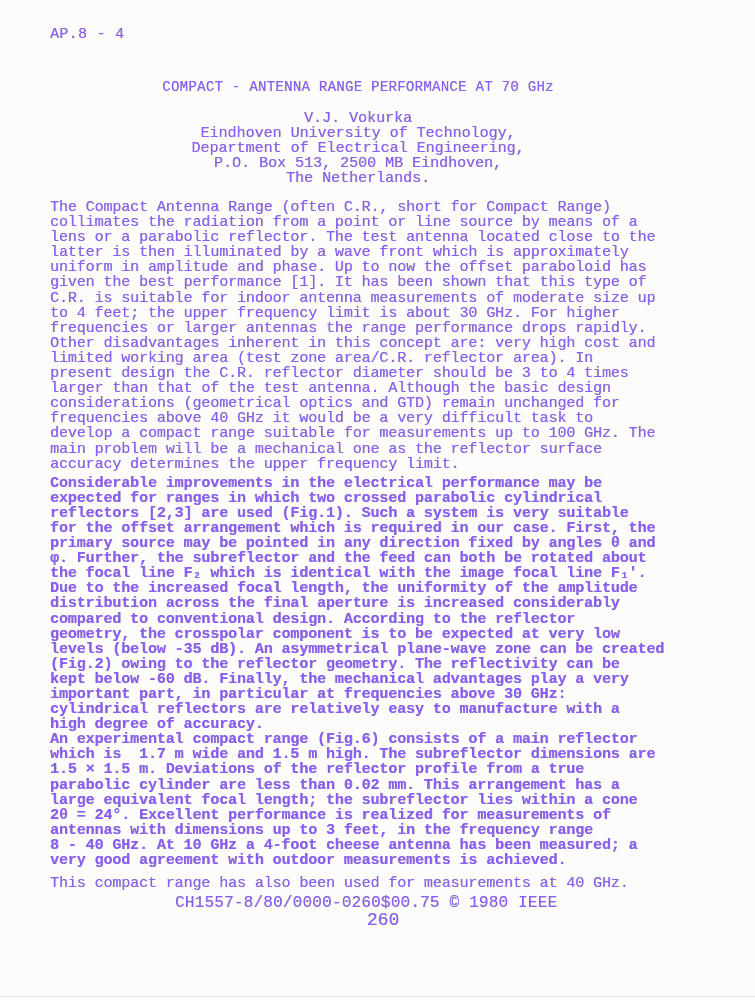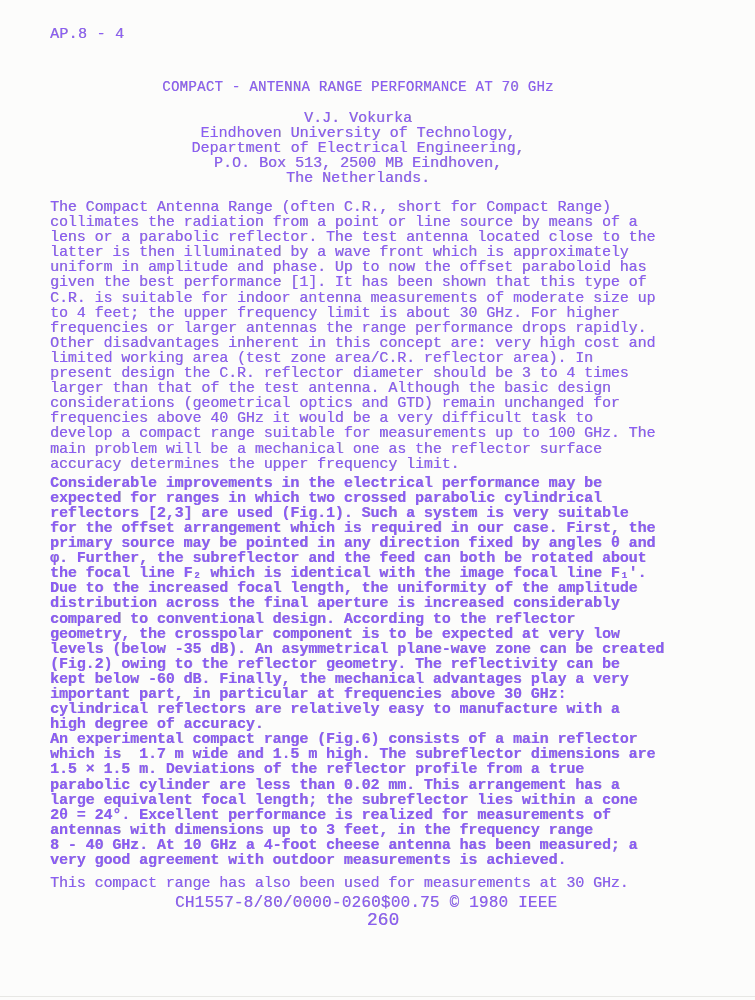--- a/index.html
+++ b/index.html
@@ -145,21 +145,21 @@
 high degree of accuracy.
 An experimental compact range (Fig.6) consists of a main reflector
 which is  1.7 m wide and 1.5 m high. The subreflector dimensions are
 1.5 × 1.5 m. Deviations of the reflector profile from a true
 parabolic cylinder are less than 0.02 mm. This arrangement has a
 large equivalent focal length; the subreflector lies within a cone
 2θ = 24°. Excellent performance is realized for measurements of
 antennas with dimensions up to 3 feet, in the frequency range
 8 - 40 GHz. At 10 GHz a 4-foot cheese antenna has been measured; a
 very good agreement with outdoor measurements is achieved.</p>
-    <p class="p3">This compact range has also been used for measurements at 30 GHz.</p>
+    <p class="p3">This compact range has also been used for measurements at 40 GHz.</p>
   </div>
 
   <div class="copyright">CH1557-8/80/0000-0260$00.75 © 1980 IEEE</div>
 
   <div class="pageno">260</div>
 
   <div class="scan-edge"></div>
 
 </div>
 

